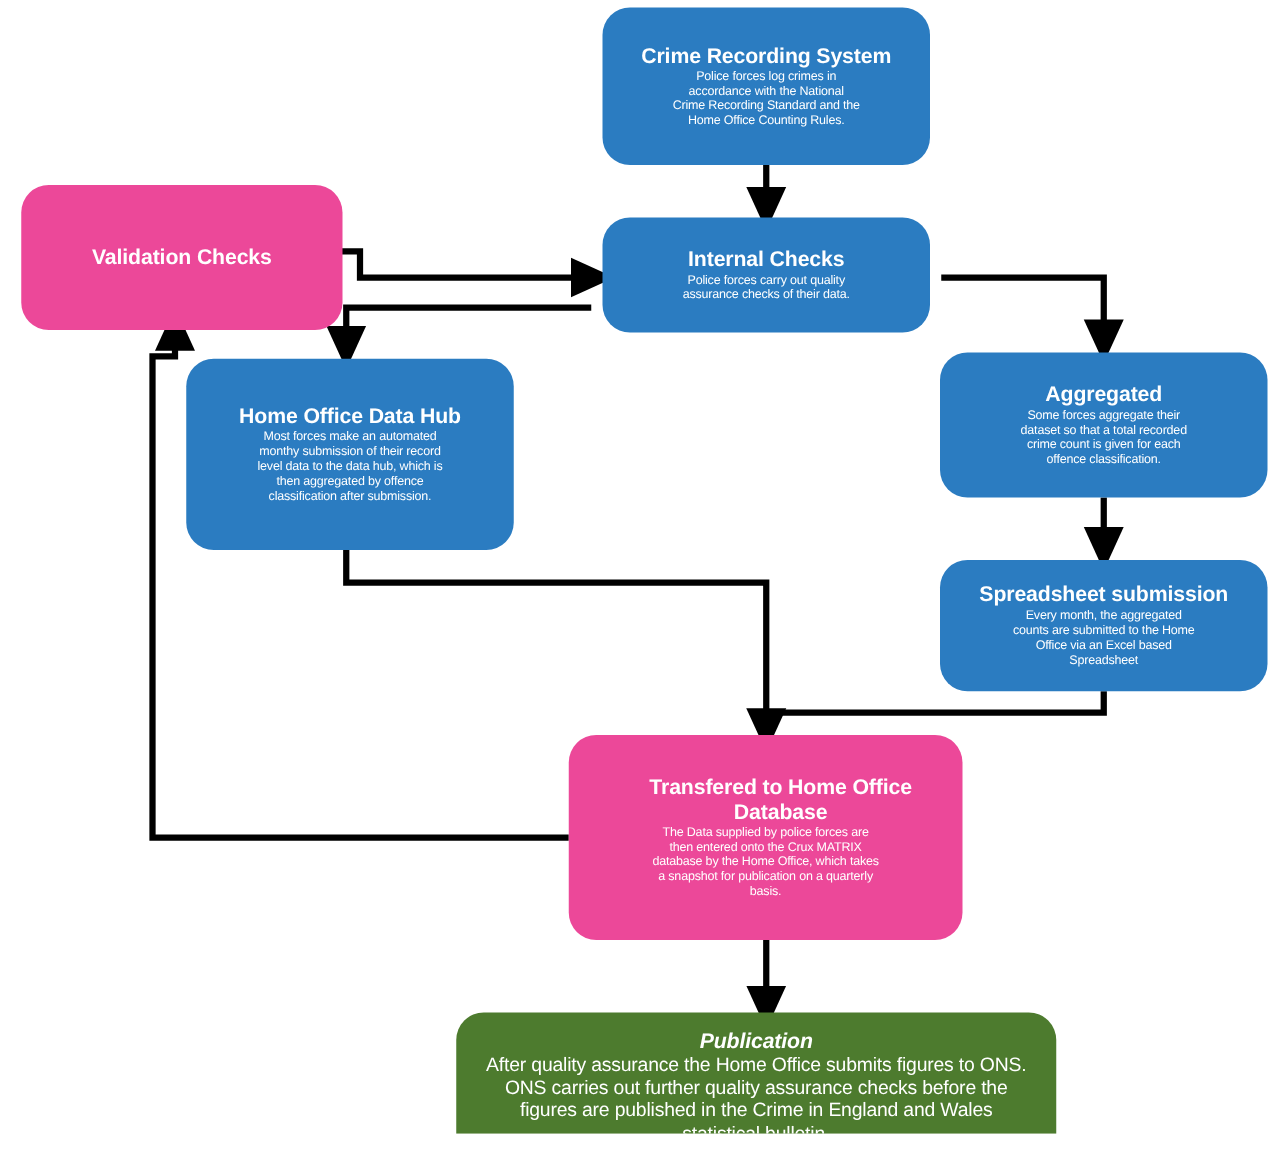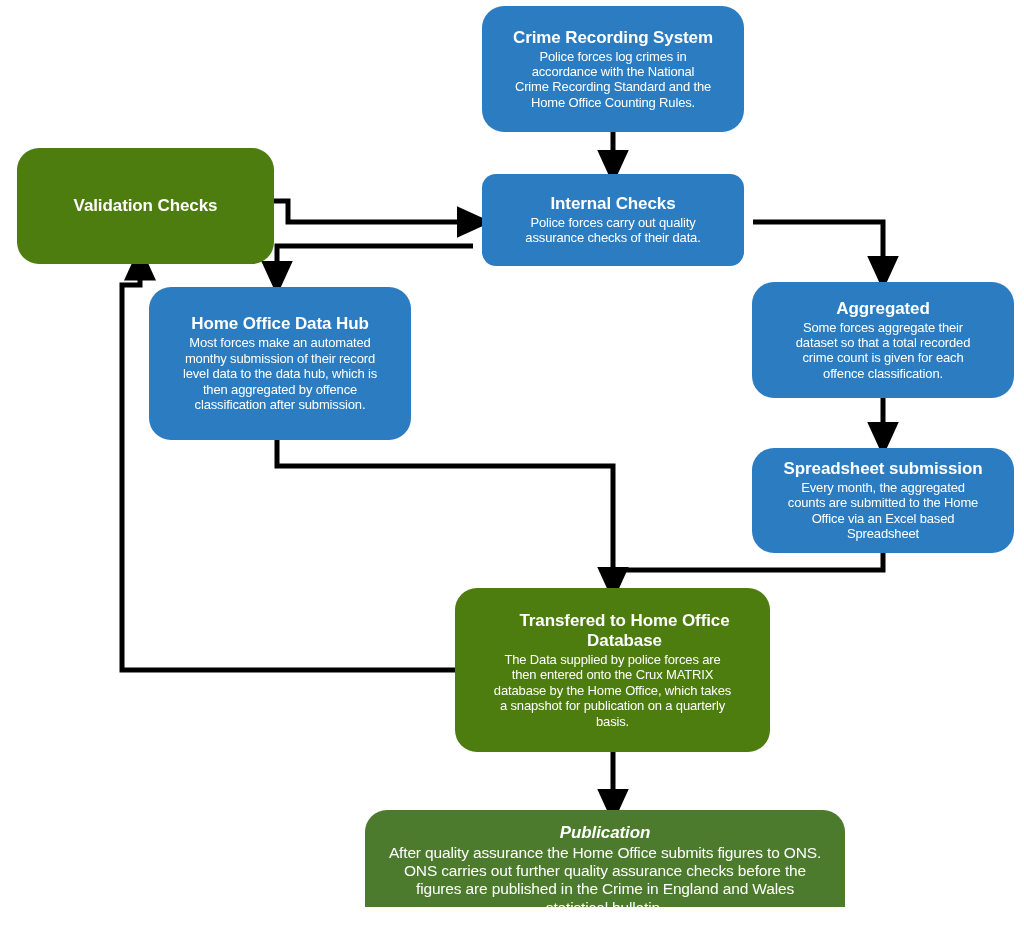--- a/index.html
+++ b/index.html
@@ -38,27 +38,27 @@
     z-index: 2;
   }
   .node .title {
     font-weight: bold;
     font-size: 17px;
     line-height: 1.17;
     margin-bottom: 1px;
     letter-spacing: -0.1px;
   }
   .node .body {
-    font-size: 13px;
+    font-size: 10px;
     line-height: 1.19;
     letter-spacing: -0.15px;
     white-space: pre-line;
   }
   .node.blue  { background: #2b7cc1; }
-  .node.purple{ background: #4d7c0f; }
+  .node.purple{ background: #ec4899; }
   .node.green { background: #4d7b2e; }
 
   .node.green .title { font-size: 17px; font-style: italic; }
   .node.green .body  { font-size: 15.5px; }
 </style>
 </head>
 <body>
 
 <div id="canvas">
 
@@ -93,21 +93,21 @@
     <div class="body">Police forces log crimes in
 accordance with the National
 Crime Recording Standard and the
 Home Office Counting Rules.</div>
   </div>
 
   <div class="node purple" style="left:17px; top:148px; width:257px; height:116px;">
     <div class="title">Validation Checks</div>
   </div>
 
-  <div class="node blue" style="left:482px; top:174px; width:262px; height:92px;border-radius:14px;">
+  <div class="node blue" style="left:482px; top:174px; width:262px; height:92px;">
     <div class="title">Internal Checks</div>
     <div class="body">Police forces carry out quality
 assurance checks of their data.</div>
   </div>
 
   <div class="node blue" style="left:149px; top:287px; width:262px; height:153px;">
     <div class="title">Home Office Data Hub</div>
     <div class="body">Most forces make an automated
 monthy submission of their record
 level data to the data hub, which is

